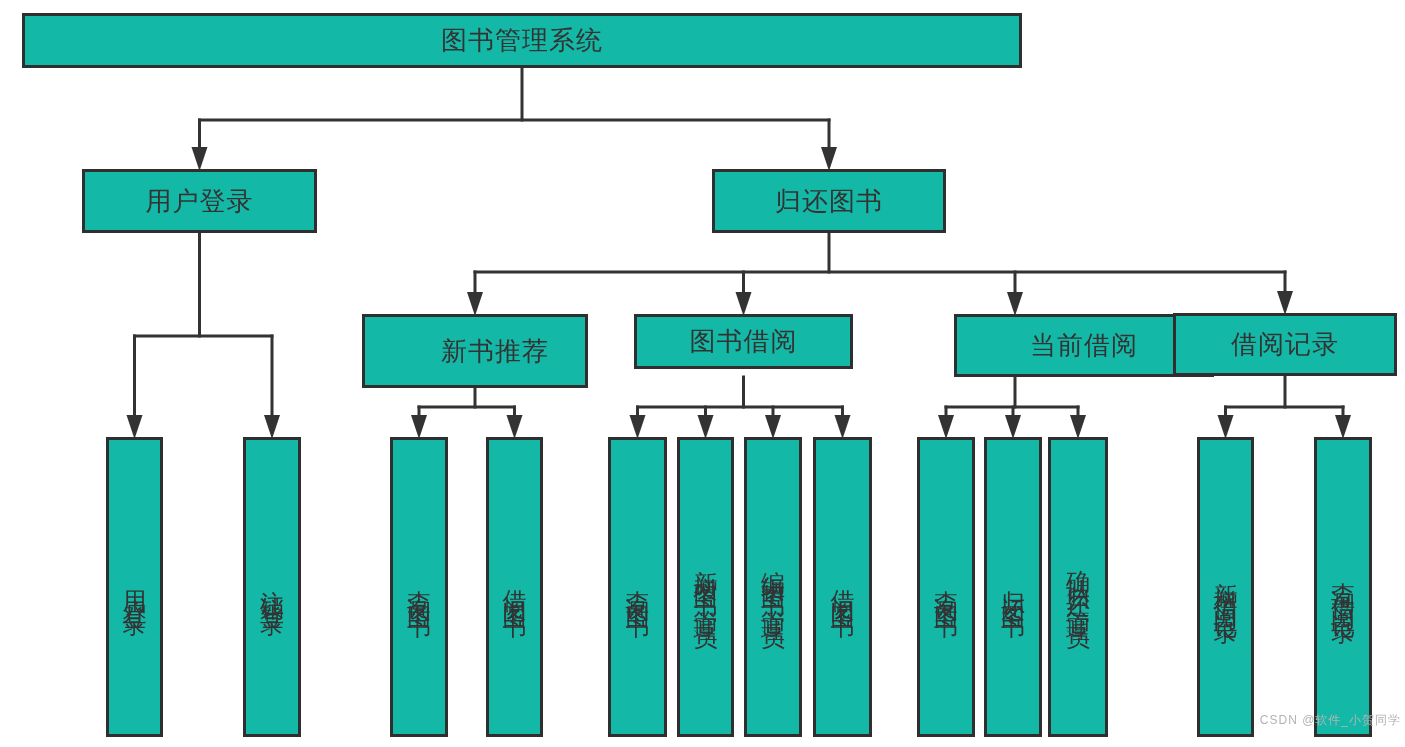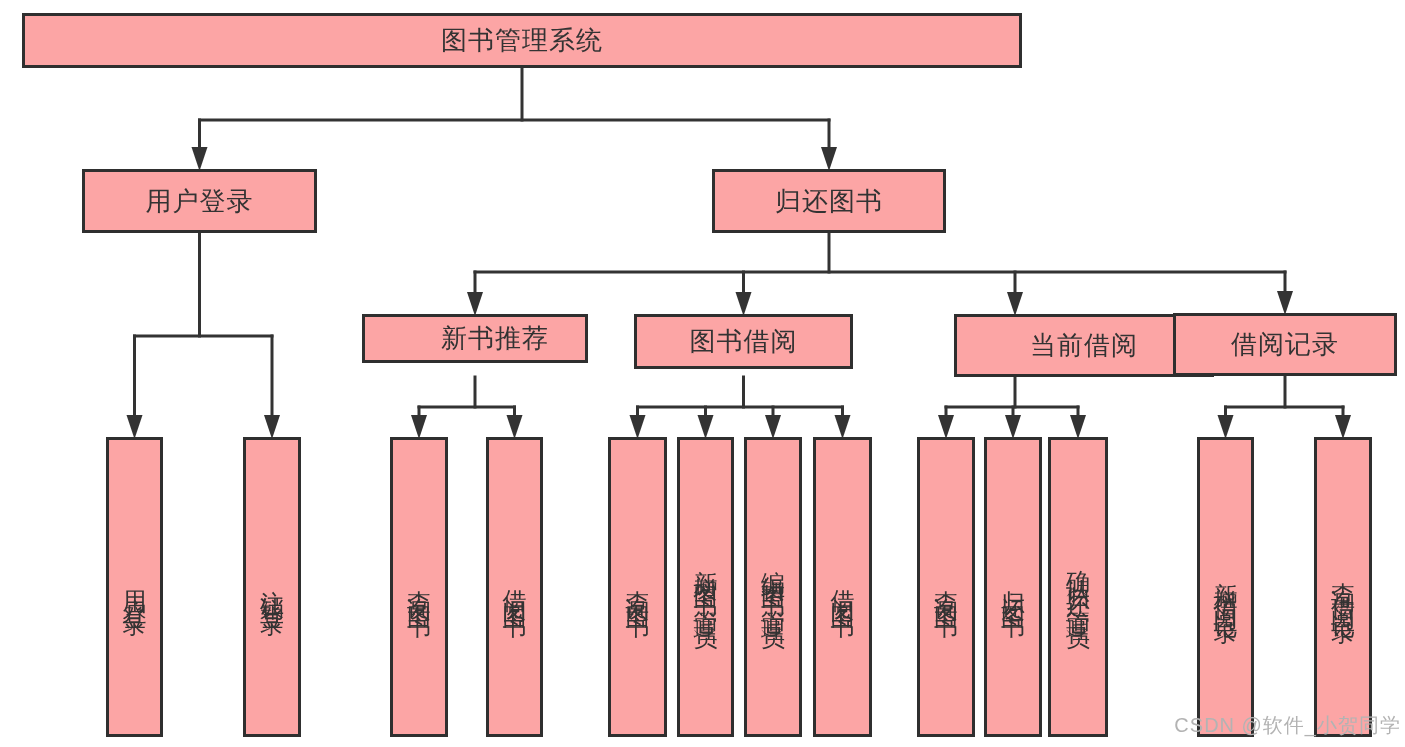--- a/index.html
+++ b/index.html
@@ -12,21 +12,21 @@
     overflow: hidden;
   }
   #wires {
     position: absolute;
     left: 0; top: 0;
     z-index: 0;
   }
   .node {
     position: absolute;
     box-sizing: border-box;
-    background: #fca5a5;
+    background: #14b8a6;
     border: 3px solid #2f2f2f;
     display: flex;
     align-items: center;
     justify-content: center;
     color: #333333;
     z-index: 1;
   }
   .node.h .lbl {
     font-size: 26px;
     letter-spacing: 1px;
@@ -36,21 +36,21 @@
     writing-mode: vertical-rl;
     font-size: 24px;
     line-height: 1;
     letter-spacing: 8px;
     white-space: nowrap;
   }
   #watermark {
     position: absolute;
     right: 4px;
     top: 712px;
-    font-size: 20px;
+    font-size: 12px;
     letter-spacing: 1px;
     color: #b3b3b3;
     z-index: 2;
     white-space: nowrap;
   }
 </style>
 </head>
 <body>
 
 <div id="canvas">
@@ -111,21 +111,21 @@
   <div id="watermark" style="color: rgb(179, 179, 179);">CSDN @软件_小贺同学</div>
 <div class="node h" style="left: 22px; top: 13px; width: 1000px; height: 55px;">
       <span class="lbl">图书管理系统</span>
     </div>
     <div class="node h" style="left: 82px; top: 169px; width: 235px; height: 64px;">
       <span class="lbl">用户登录</span>
     </div>
     <div class="node h" style="left: 712px; top: 169px; width: 234px; height: 64px;">
       <span class="lbl">归还图书</span>
     </div>
-    <div class="node h" style="left: 362px; top: 314px; width: 226px; height: 49px; padding-left: 40px;">
+    <div class="node h" style="left: 362px; top: 314px; width: 226px; height: 74px; padding-left: 40px;">
       <span class="lbl">新书推荐</span>
     </div>
     <div class="node h" style="left: 634px; top: 314px; width: 219px; height: 55px;">
       <span class="lbl">图书借阅</span>
     </div>
     <div class="node h" style="left: 942px; top: 314px; width: 260px; height: 63px; margin-left: 12px;">
       <span class="lbl">当前借阅</span>
     </div>
     <div class="node h" style="left: 1173px; top: 313px; width: 224px; height: 63px;">
       <span class="lbl">借阅记录</span>

